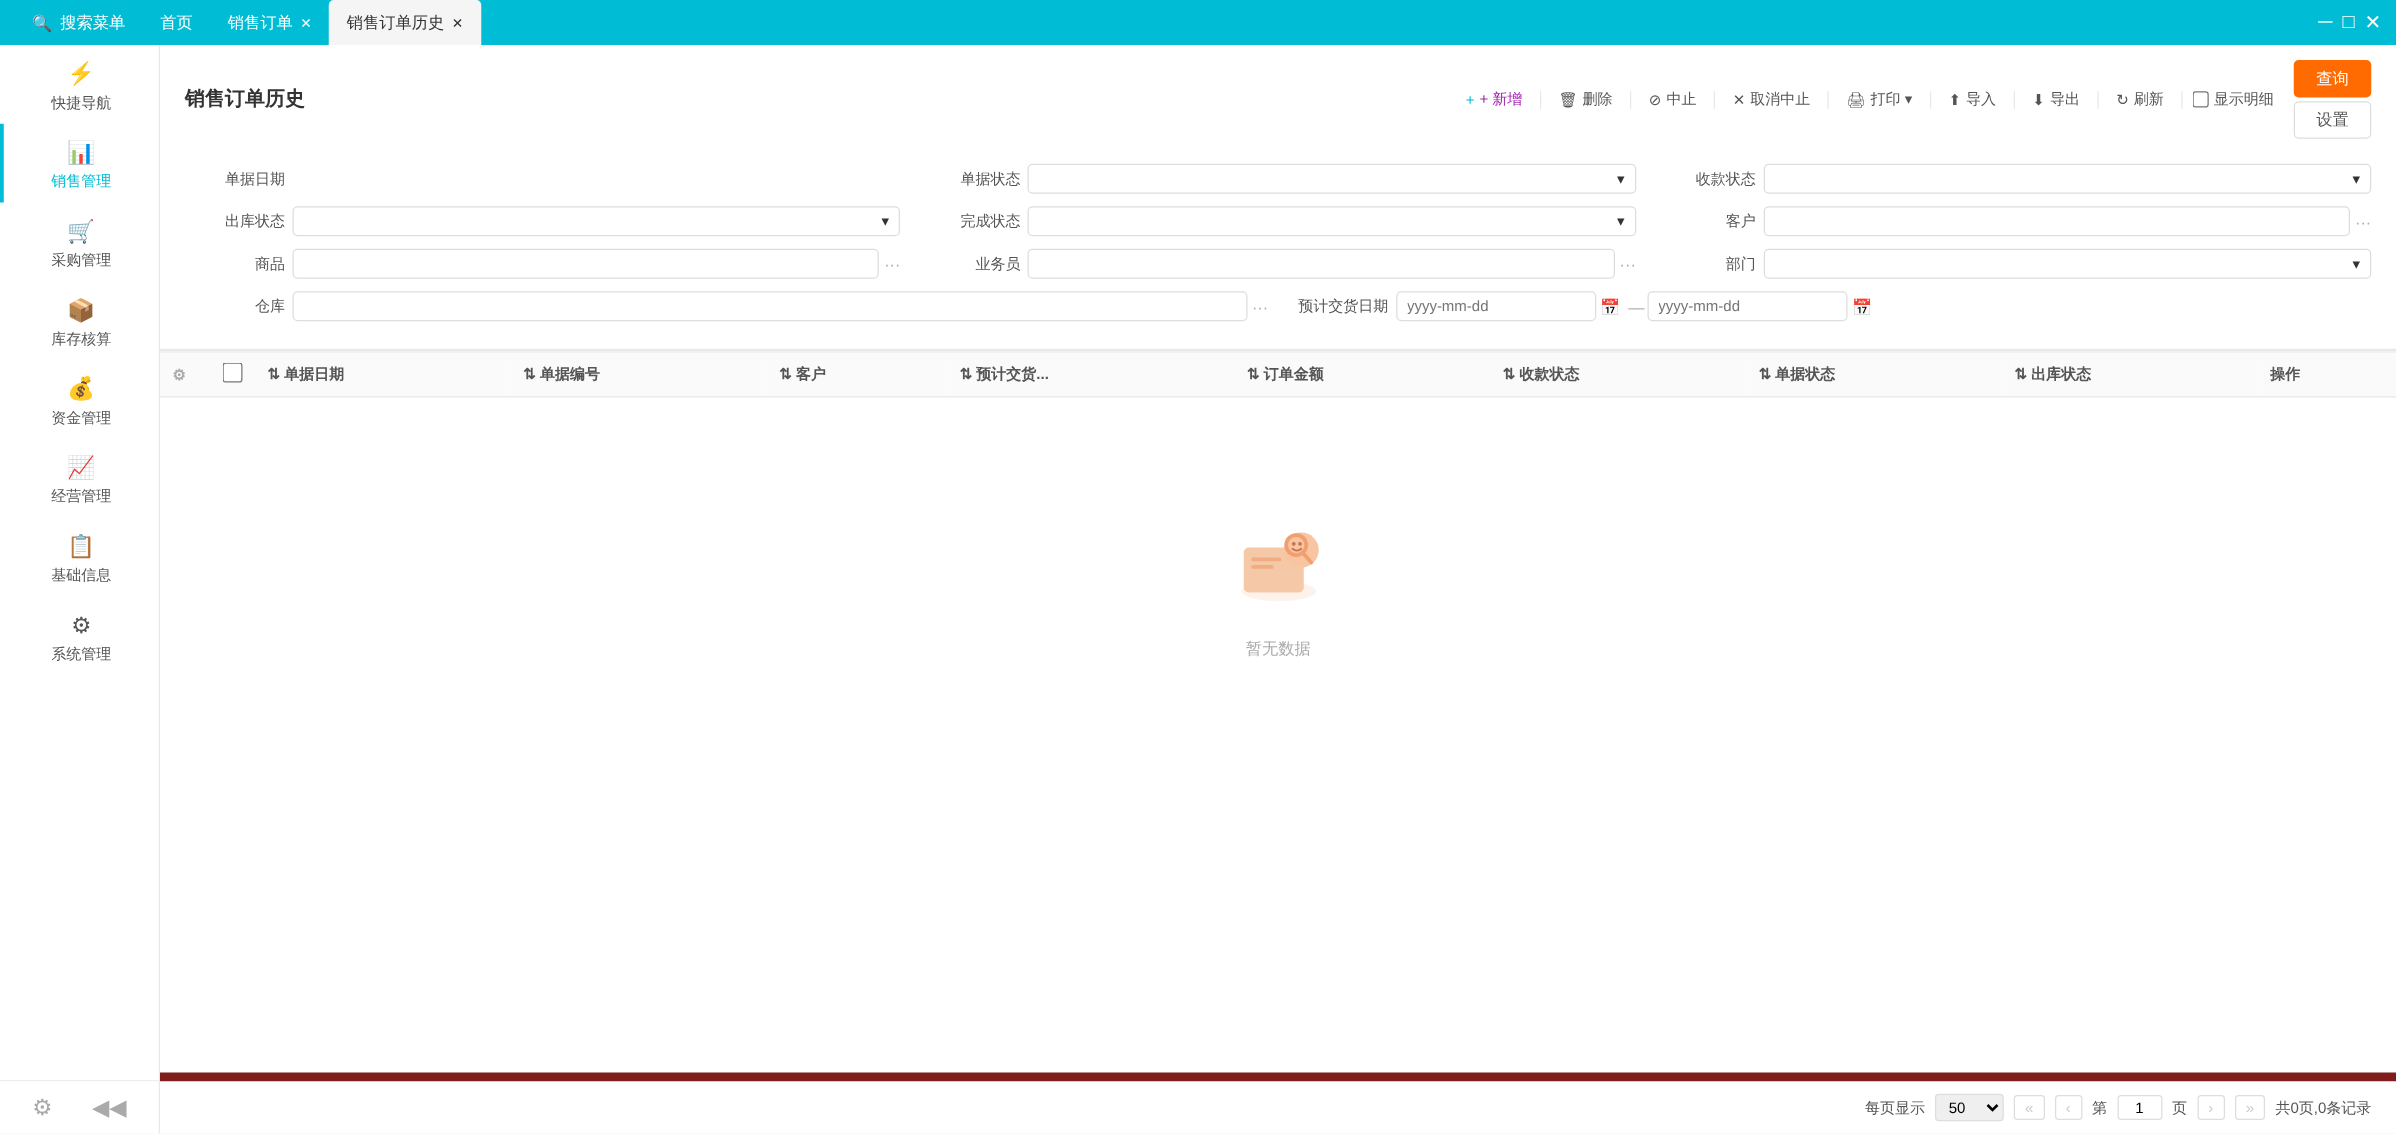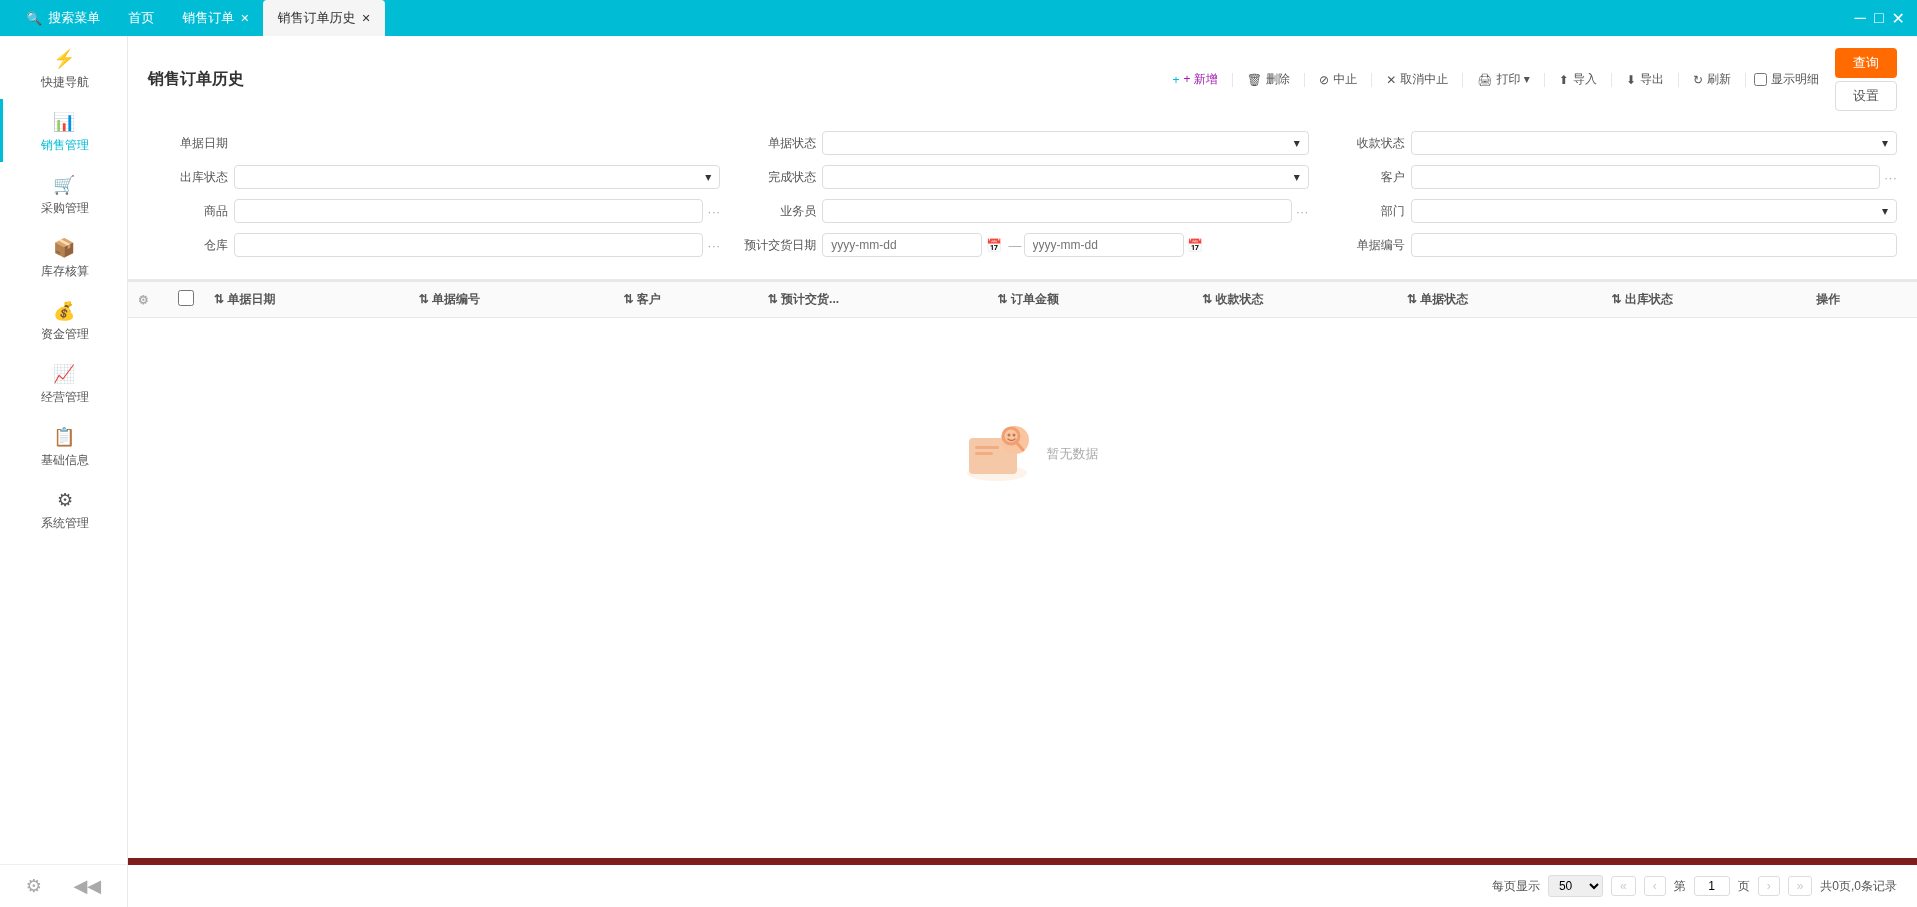--- a/index.html
+++ b/index.html
@@ -44,21 +44,21 @@
 
     
     .table-area { flex: 1; background: #fff; margin: 0; overflow: auto; }
     .data-table { width: 100%; border-collapse: collapse; font-size: 12px; }
     .data-table th { background: #fafafa; border-bottom: 1px solid #e8e8e8; border-top: 1px solid #e8e8e8; padding: 8px 10px; text-align: left; color: #555; white-space: nowrap; }
     .data-table td { padding: 8px 10px; border-bottom: 1px solid #f0f0f0; }
     .table-settings-icon { color: #aaa; cursor: pointer; }
     .table-checkbox { width: 16px; height: 16px; cursor: pointer; }
 
     
-    .empty-state { display: flex; align-items: center; justify-content: center; padding: 80px 0 40px; }
+    .empty-state { display: flex; flex-direction: column; align-items: center; justify-content: center; padding: 80px 0 40px; }
     .empty-text { color: #aaa; font-size: 13px; }
 
     
     .pagination { display: flex; align-items: center; justify-content: flex-end; padding: 10px 20px; background: #fff; border-top: 7px solid #7f1d1d; font-size: 12px; color: #555; gap: 8px; }
     .page-size-select { border: 1px solid #ddd; border-radius: 3px; padding: 2px 6px; font-size: 12px; }
     .page-btn { border: 1px solid #ddd; background: #fff; padding: 2px 8px; border-radius: 3px; cursor: pointer; color: #555; font-size: 12px; }
     .page-btn:disabled { color: #ccc; cursor: not-allowed; }
     .page-input { border: 1px solid #ddd; border-radius: 3px; width: 36px; text-align: center; padding: 2px 4px; font-size: 12px; }
 
     .divider { width: 1px; height: 14px; background: #e8e8e8; margin: 0 2px; }
@@ -263,24 +263,20 @@
             <input class="filter-input" style="flex: 1 1 0%;" type="text" placeholder="">
             <span class="filter-dots">···</span>
           </div>
           <div style="display:flex;align-items:center;flex:1;">
             <span class="filter-label">预计交货日期</span>
             <input class="filter-input" type="text" style="width: 110px;" placeholder="yyyy-mm-dd">
             <span style="margin:0 4px;color:#aaa;cursor:pointer;">📅</span>
             <span style="color:#aaa;margin:0 2px;">—</span>
             <input class="filter-input" type="text" style="width: 110px;" placeholder="yyyy-mm-dd">
             <span style="margin:0 4px;color:#aaa;cursor:pointer;">📅</span>
-          </div>
-          <div style="display:flex;align-items:center;flex:1;">
-            <span class="filter-label">单据编号</span>
-            <input class="filter-input" style="flex: 1 1 0%;" type="text" placeholder="">
           </div>
         </div>
 
       </div>
     </div>
 
     <div class="table-area">
       <table class="data-table">
         <thead>
           <tr>

